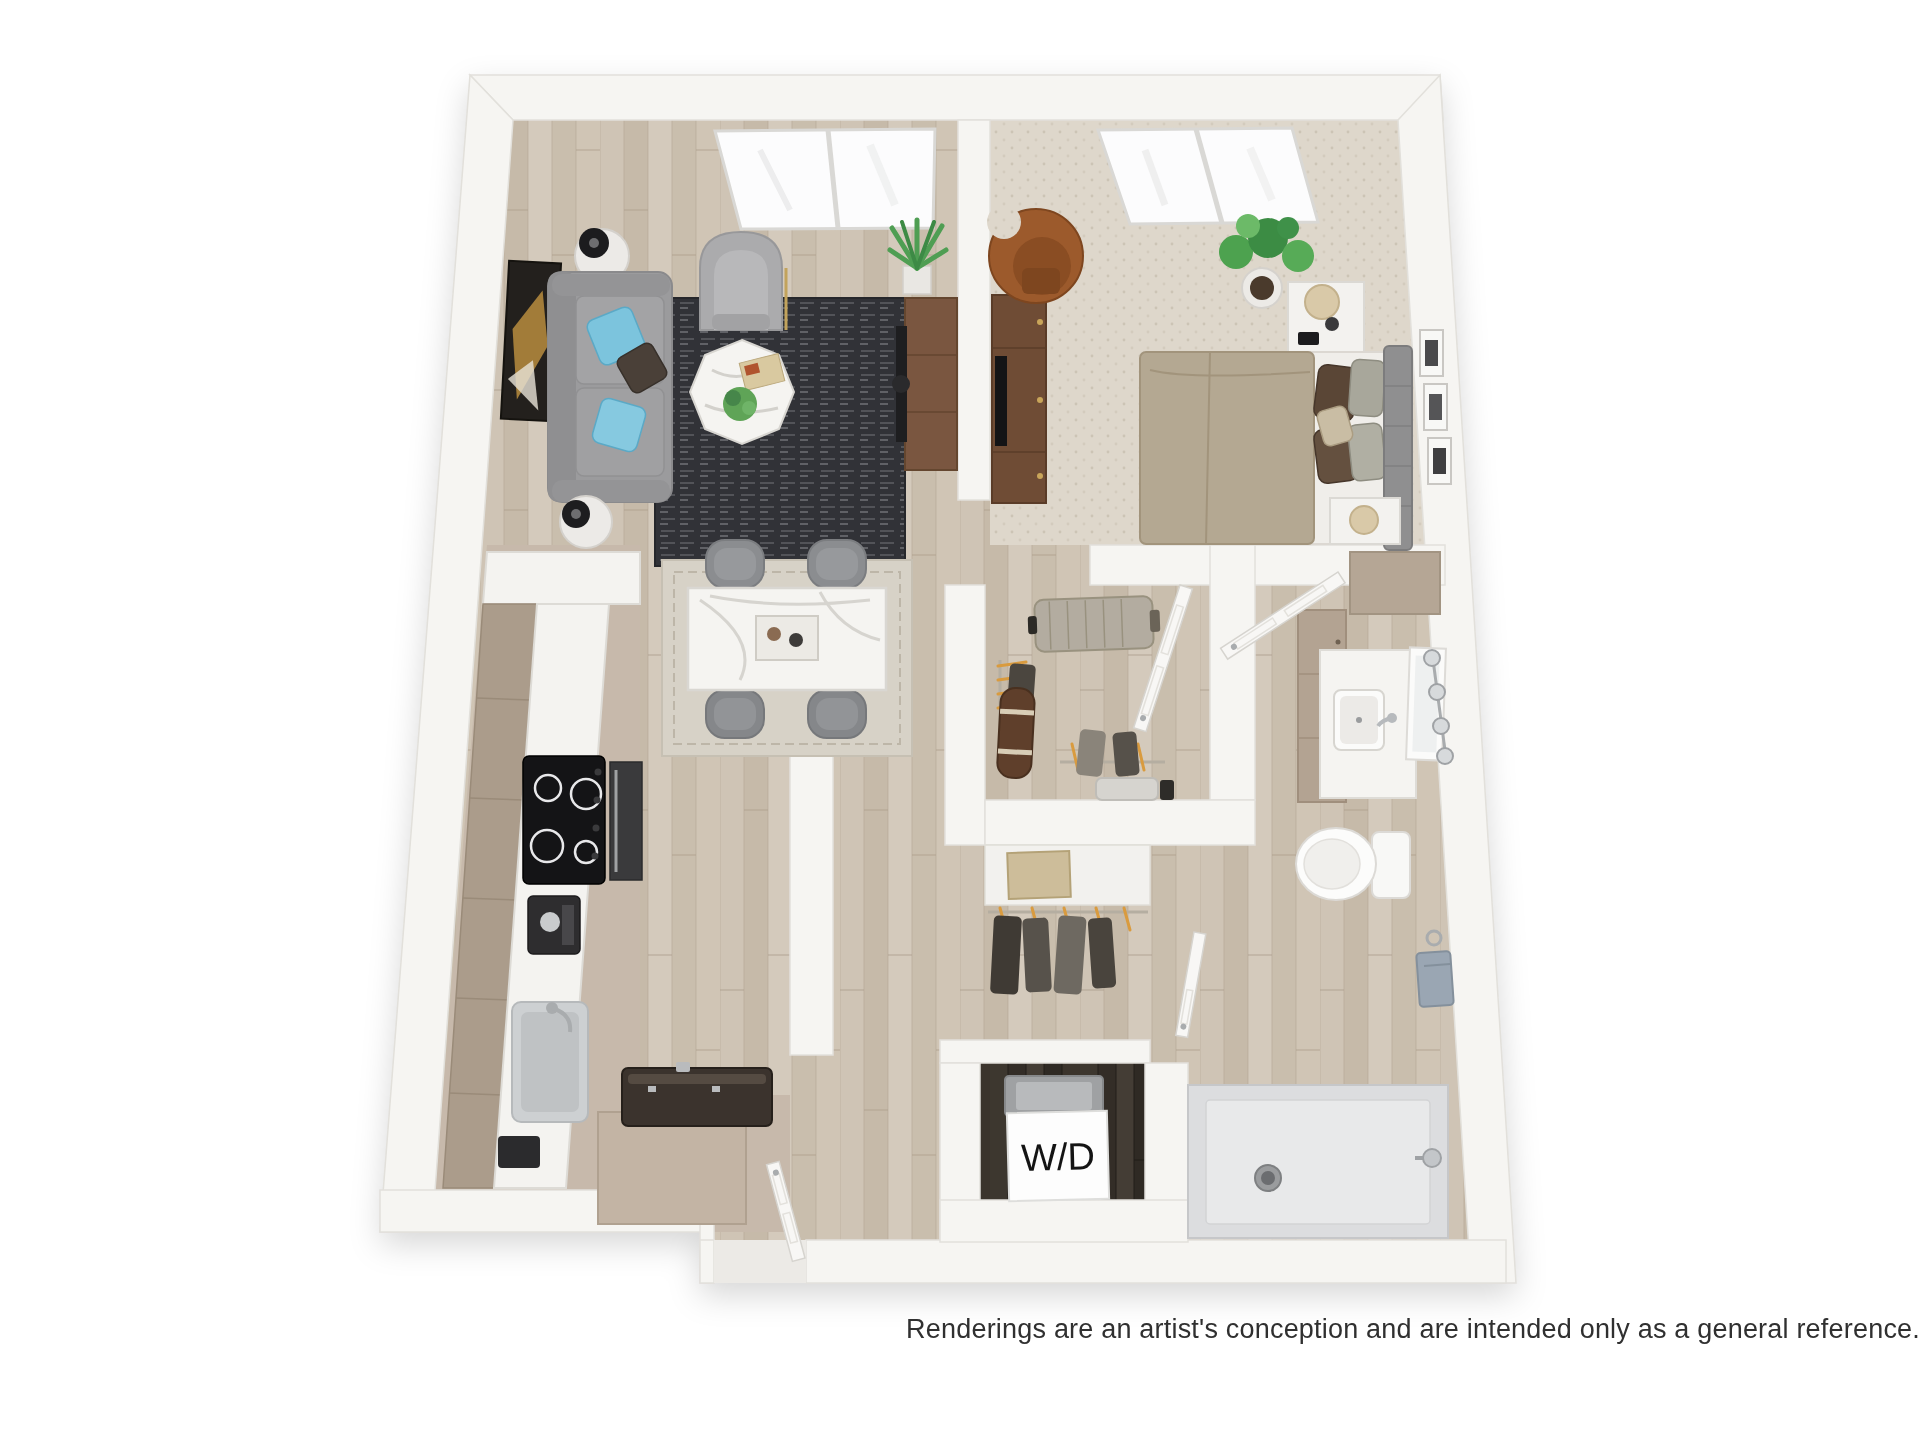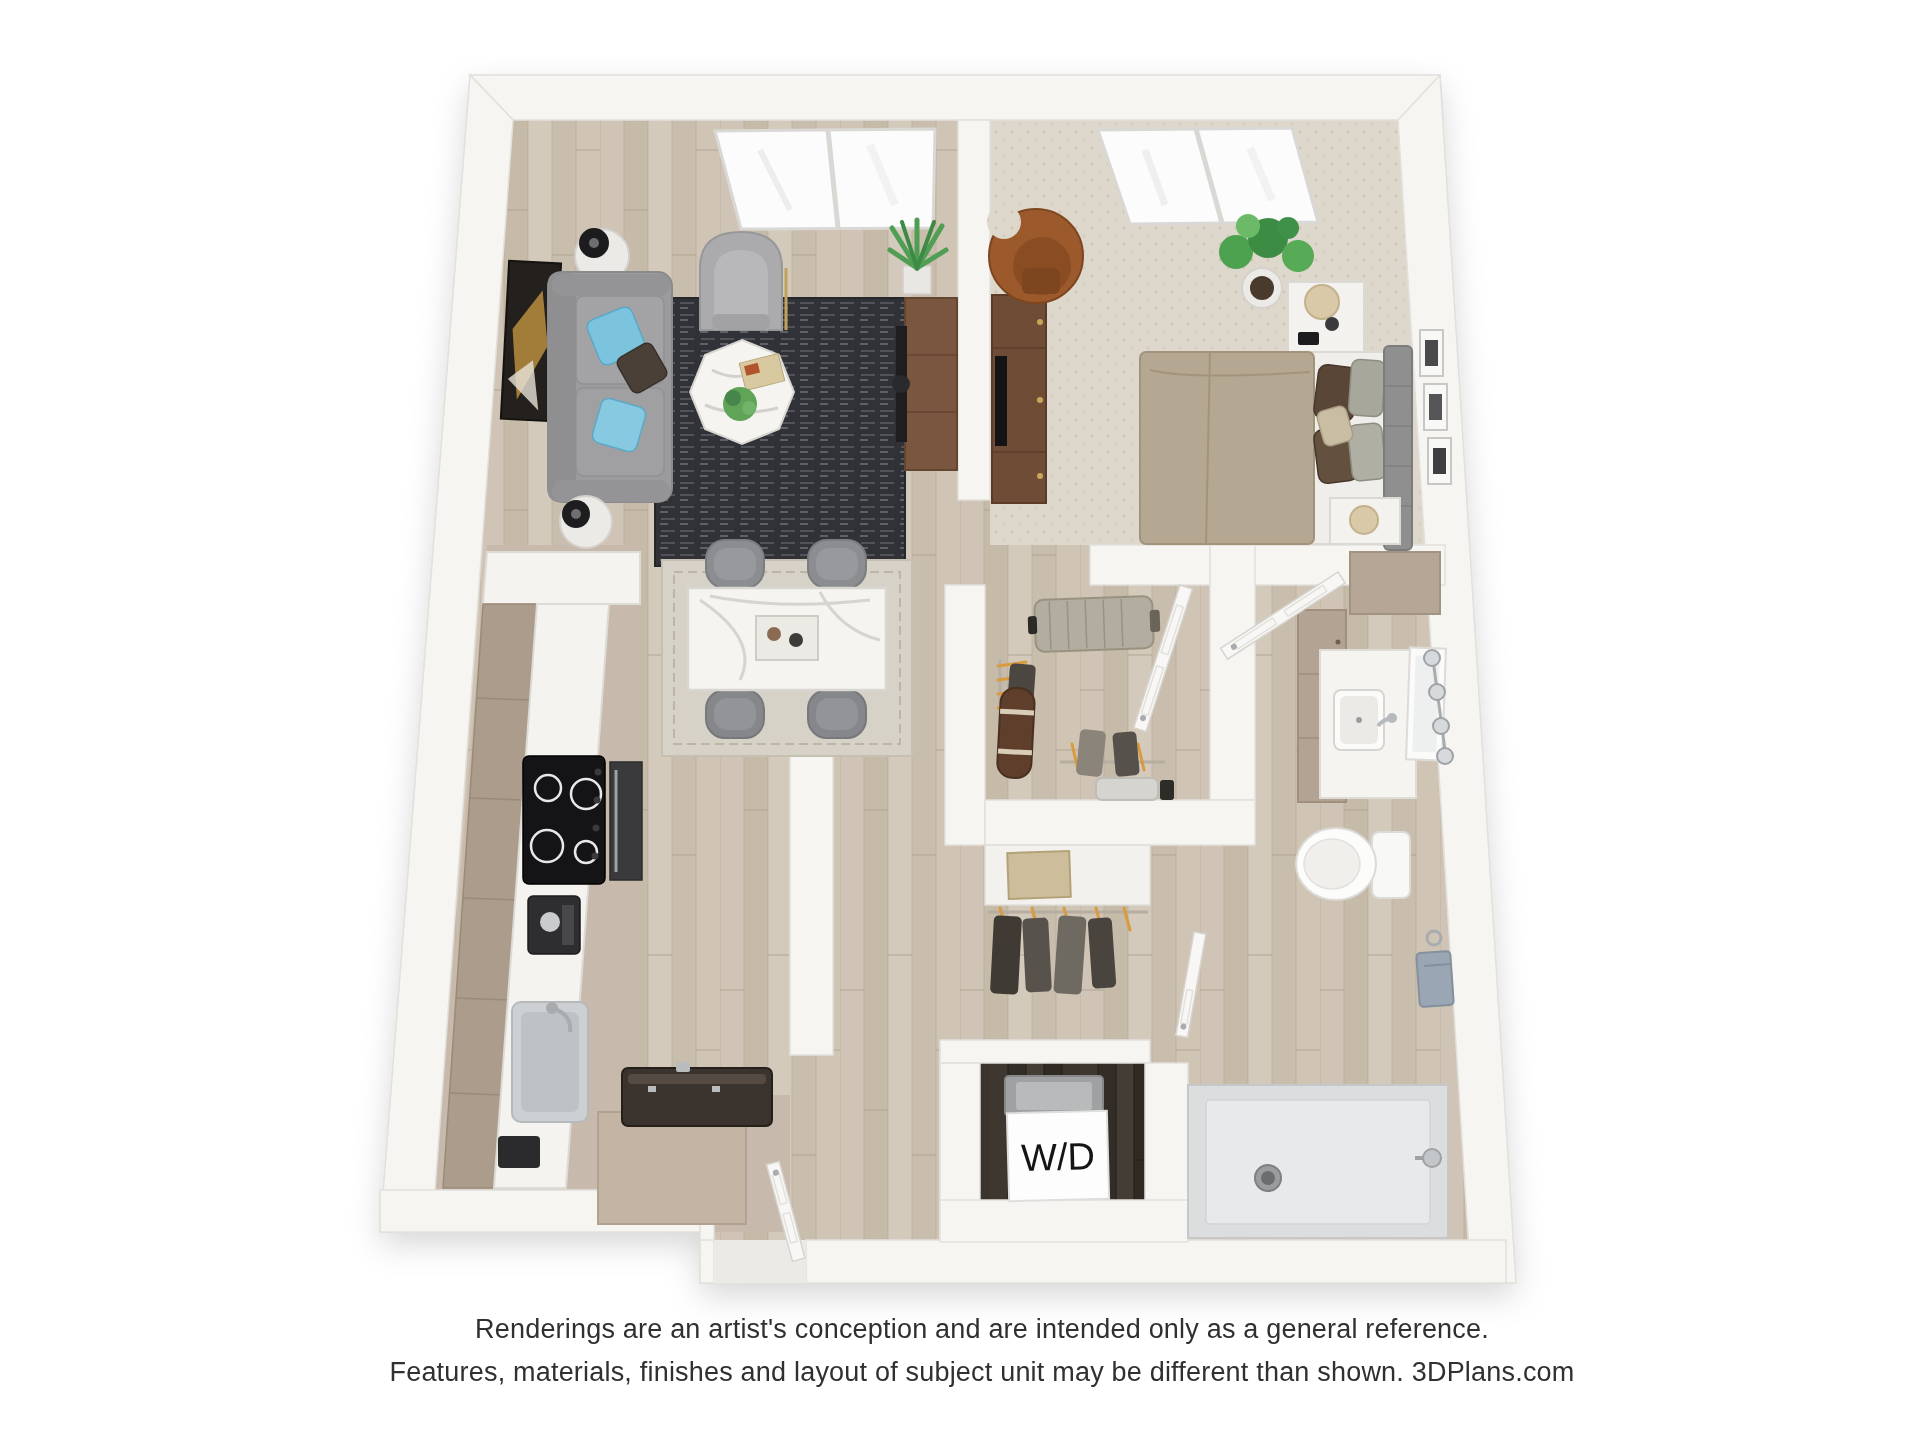--- a/index.html
+++ b/index.html
@@ -1,19 +1,19 @@
 <!DOCTYPE html>
 <html><head>
 <meta charset="utf-8">
 <style>
   html,body{margin:0;padding:0;background:#ffffff;}
   .page{position:relative;width:1920px;height:1440px;background:#ffffff;overflow:hidden;
         font-family:"Liberation Sans",sans-serif;}
   .plan-svg{position:absolute;left:0;top:0;}
-  .caption{position:absolute;left:0;top:1308px;width:1920px;text-align:center;
+  .caption{position:absolute;left:0;top:1308px;width:1920px;text-align:right;
            color:#303030;font-size:27px;line-height:43px;letter-spacing:0.2px;padding-left:44px;box-sizing:border-box;}
 </style>
 </head>
 <body>
 
 <div class="page">
 
 <svg class="plan-svg" width="1920" height="1440" viewBox="0 0 1920 1440">
   <defs>
     <filter id="drop" x="-10%" y="-10%" width="120%" height="125%">
@@ -484,16 +484,15 @@
     <g transform="translate(1194,932) rotate(-80)">
       <rect x="-105" y="0" width="105" height="12" fill="#f8f7f5" stroke="#d6d4cf" stroke-width="1.5"></rect>
       <rect x="-92" y="3" width="34" height="6" fill="none" stroke="#e3e1dc" stroke-width="1.5"></rect>
       <circle cx="-95" cy="6" r="3" fill="#a9acae"></circle>
     </g>
   </g>
 </svg>
 
 <div class="caption">
   <div>Renderings are an artist's conception and are intended only as a general reference.</div>
-  <div>Features, materials, finishes and layout of subject unit may be different than shown. 3DPlans.com</div>
 </div>
 
 </div>
 
 </body></html>

